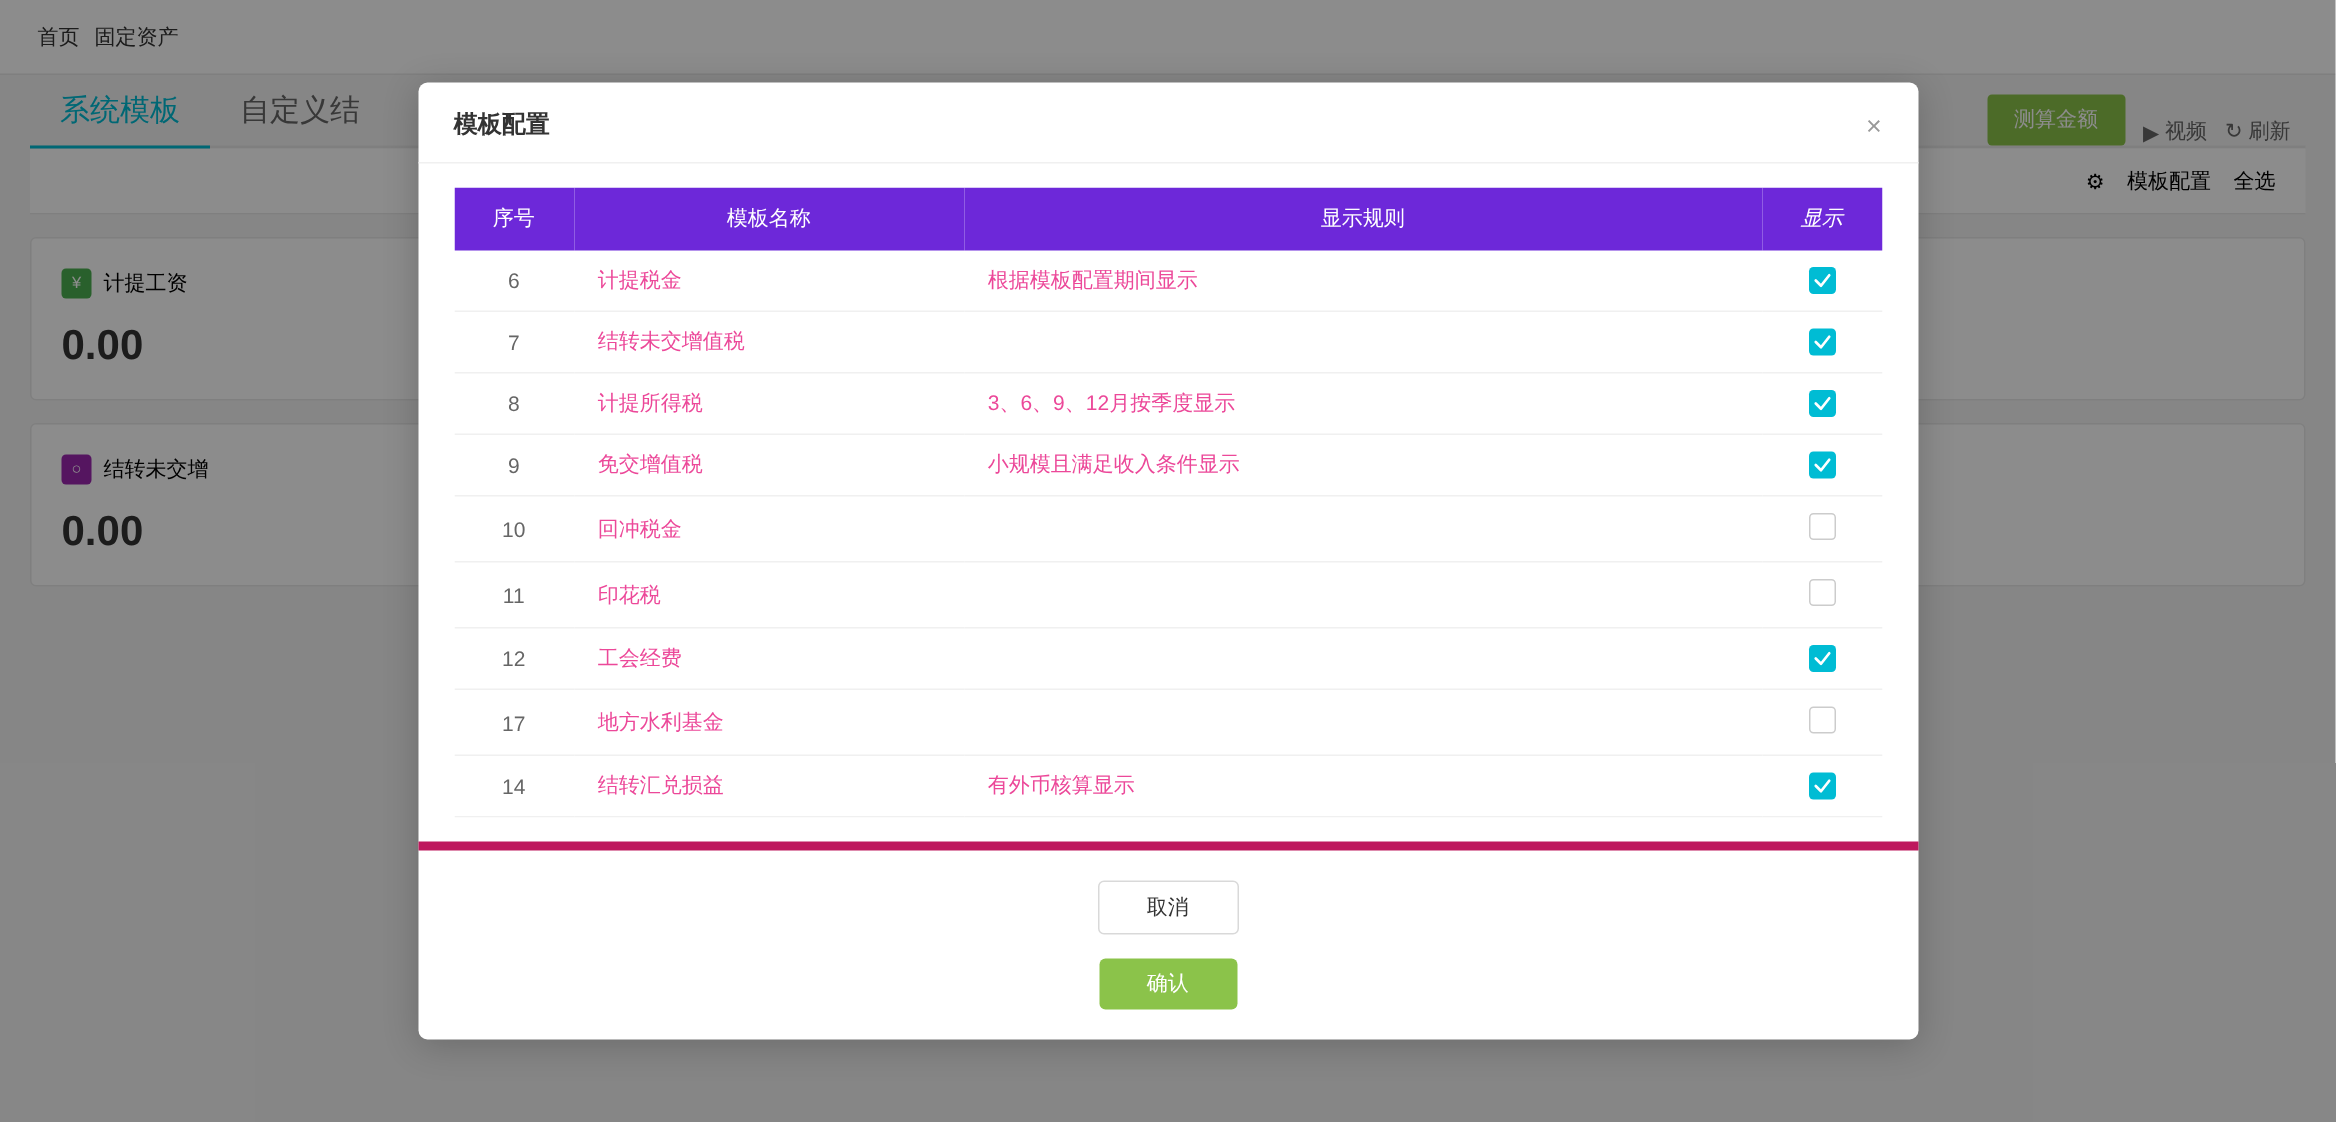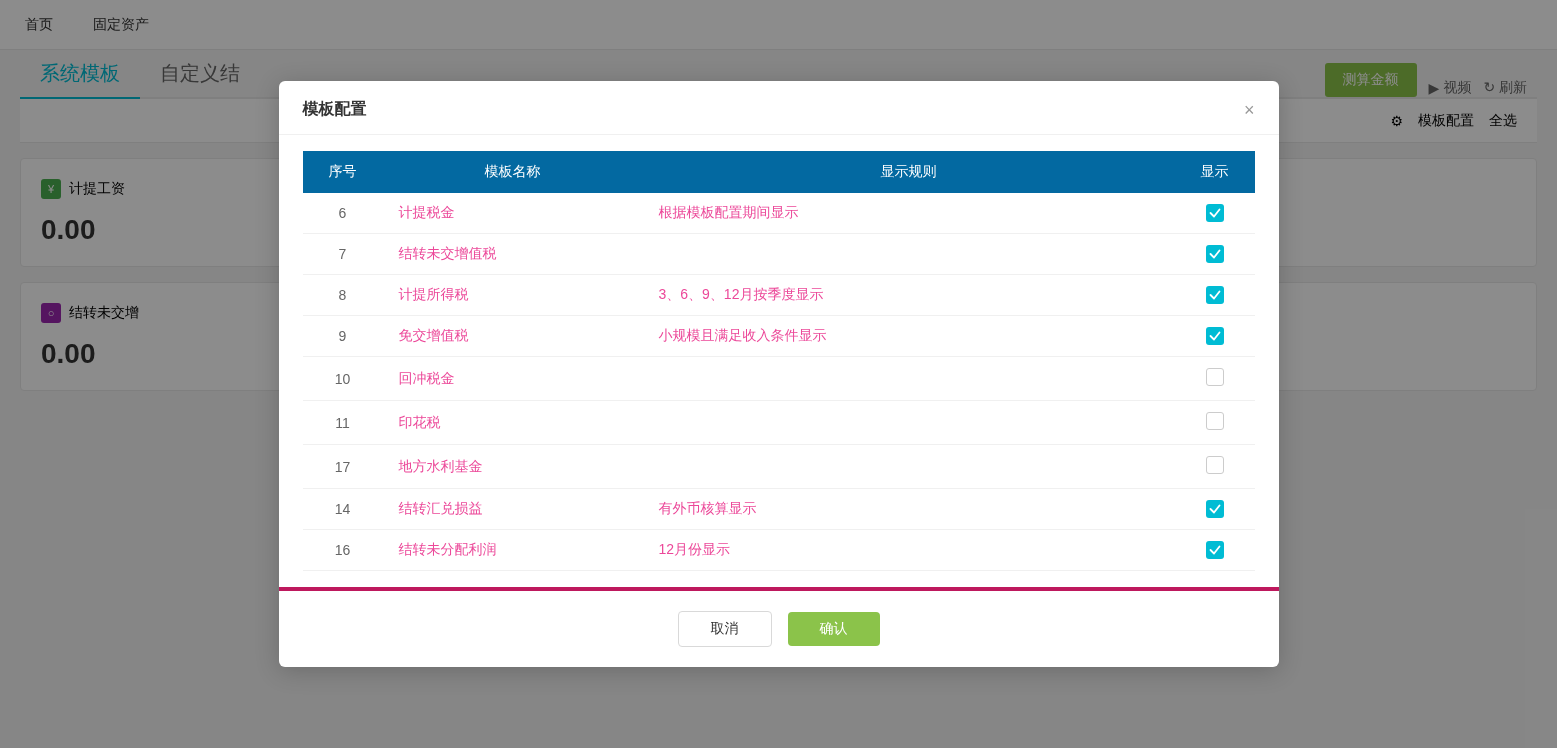--- a/index.html
+++ b/index.html
@@ -19,21 +19,20 @@
       inset: 0;
       background: #f5f5f5;
     }
 
     .bg-topbar {
       height: 50px;
       background: #fff;
       display: flex;
       align-items: center;
       padding: 0 20px;
-      gap: 30px;
       border-bottom: 1px solid #e8e8e8;
     }
 
     .bg-nav-item {
       font-size: 14px;
       color: #333;
       cursor: pointer;
       padding: 0 5px;
     }
 
@@ -188,21 +187,21 @@
     }
 
     
     .config-table {
       width: 100%;
       border-collapse: collapse;
       font-size: 14px;
     }
 
     .config-table thead tr {
-      background: #0369a1;
+      background: #6d28d9;
       color: #fff;
     }
 
     .config-table thead th {
       padding: 12px 16px;
       text-align: center;
       font-weight: normal;
     }
 
     .config-table thead th:first-child {
@@ -213,20 +212,21 @@
     .config-table thead th:nth-child(2) {
       width: 260px;
     }
 
     .config-table thead th:nth-child(3) {
       text-align: center;
     }
 
     .config-table thead th:last-child {
       width: 80px;
+      font-style: italic;
     }
 
     .config-table tbody tr {
       border-bottom: 1px solid #f0f0f0;
     }
 
     .config-table tbody td {
       padding: 11px 16px;
       color: #ec4899;
     }
@@ -287,25 +287,26 @@
       height: 18px;
       border: 1px solid #ccc;
       border-radius: 3px;
       background: #fff;
       cursor: pointer;
     }
 
     
     .dialog-footer {
       display: flex;
-      justify-content: center;
+      justify-content: flex-start;
       align-items: center;
       gap: 16px;
       padding: 20px 24px;
-      border-top: 4px solid #be185d;
+      border-top: 6px solid #be185d;
+      flex-direction: column;
     }
 
     .btn-cancel {
       padding: 8px 32px;
       border: 1px solid #d9d9d9;
       background: #fff;
       color: #333;
       border-radius: 4px;
       font-size: 14px;
       cursor: pointer;
@@ -453,43 +454,43 @@
               </tr>
               <tr>
                 <td>11</td>
                 <td>印花税</td>
                 <td></td>
                 <td><div class="cb-wrap">
                     <div class="cb-unchecked"></div>
                   </div></td>
               </tr>
               <tr>
-                <td>17</td>
-                <td>地方水利基金</td>
+                <td>12</td>
+                <td>工会经费</td>
                 <td></td>
-                <td><div class="cb-wrap">
-                    <div class="cb-unchecked"></div>
-                  </div></td>
-              </tr>
-              <tr>
-                <td>14</td>
-                <td>结转汇兑损益</td>
-                <td>有外币核算显示</td>
                 <td><div class="cb-wrap">
                     <div class="cb-checked">
                       <svg viewBox="0 0 12 12" fill="none" xmlns="http://www.w3.org/2000/svg">
                         <polyline points="1.5,6 5,9.5 10.5,2.5" stroke="white" stroke-width="1.8" stroke-linecap="round" stroke-linejoin="round"></polyline>
                       </svg>
                     </div>
                   </div></td>
               </tr>
               <tr>
-                <td>16</td>
-                <td>结转未分配利润</td>
-                <td>12月份显示</td>
+                <td>17</td>
+                <td>地方水利基金</td>
+                <td></td>
+                <td><div class="cb-wrap">
+                    <div class="cb-unchecked"></div>
+                  </div></td>
+              </tr>
+              <tr>
+                <td>14</td>
+                <td>结转汇兑损益</td>
+                <td>有外币核算显示</td>
                 <td><div class="cb-wrap">
                     <div class="cb-checked">
                       <svg viewBox="0 0 12 12" fill="none" xmlns="http://www.w3.org/2000/svg">
                         <polyline points="1.5,6 5,9.5 10.5,2.5" stroke="white" stroke-width="1.8" stroke-linecap="round" stroke-linejoin="round"></polyline>
                       </svg>
                     </div>
                   </div></td>
               </tr>
             </tbody>
         </table>

